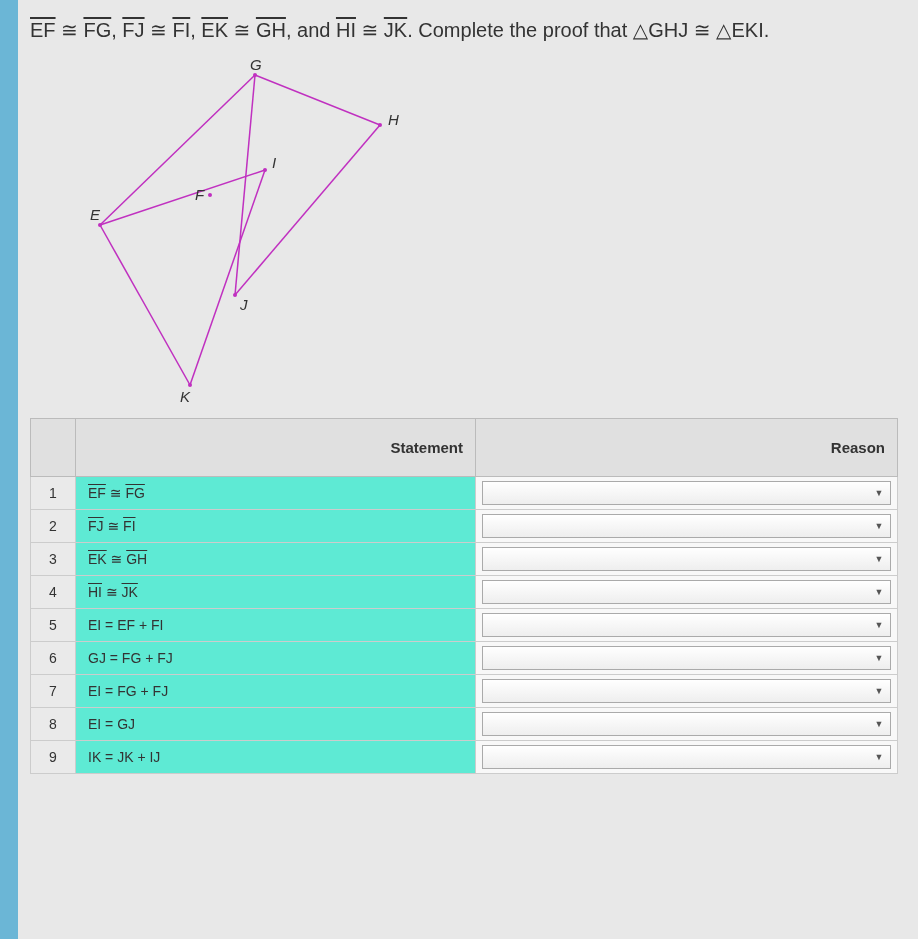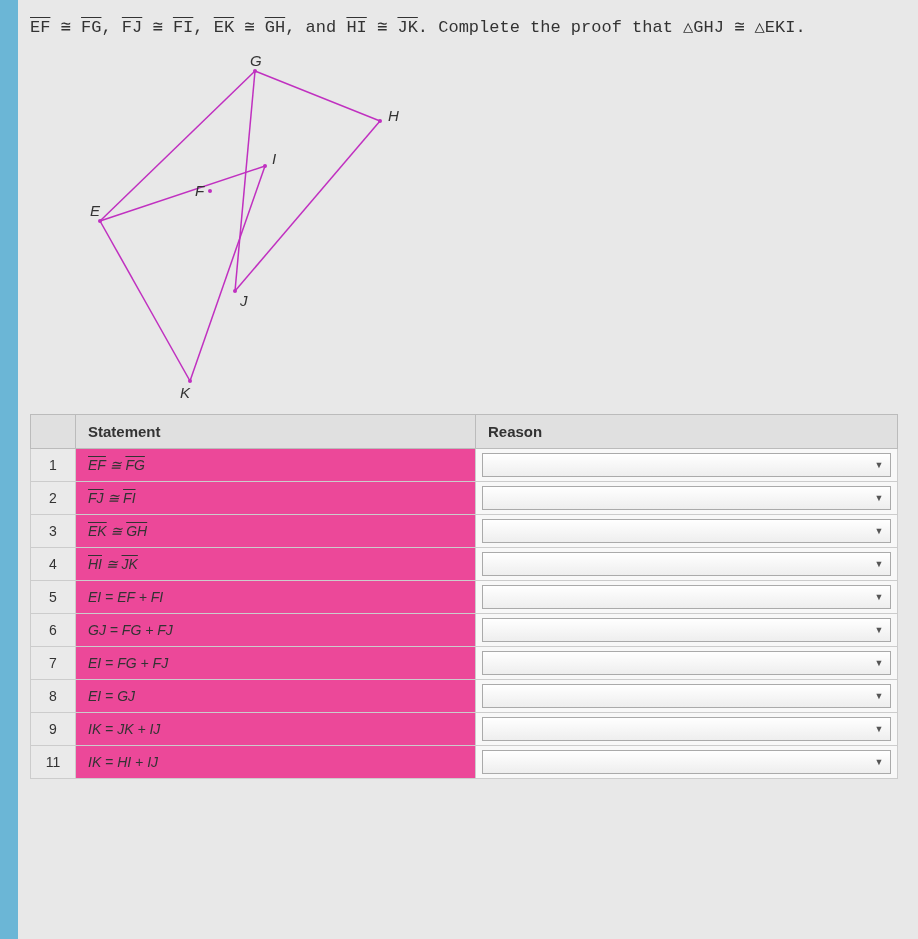--- a/index.html
+++ b/index.html
@@ -5,66 +5,64 @@
 * { box-sizing: border-box; margin: 0; padding: 0; }
 body {
   font-family: Arial, Helvetica, sans-serif;
   background: linear-gradient(to right, #6bb6d6 0%, #6bb6d6 2%, #e8e8e8 2%, #e8e8e8 100%);
   width: 918px;
   height: 939px;
   padding: 15px 20px 0 30px;
   color: #333;
 }
 .problem-statement {
-  font-size: 17px;
+  font-size: 20px;
   line-height: 1.5;
   margin-bottom: 15px;
   color: #333;
-  font-family: Liberation Mono, monospace;
 }
 .overline { text-decoration: overline; display: inline-block; }
 .diagram-container {
   width: 320px;
   height: 350px;
   margin-left: 60px;
   margin-bottom: 8px;
   position: relative;
 }
 .diagram-container svg { width: 100%; height: 100%; }
 .point-label { font-family: Arial; font-size: 15px; fill: #333; font-style: italic; }
 .proof-table {
   width: 100%;
   border-collapse: collapse;
   background: #f5f5f5;
   border: 1px solid #bbb;
 }
 .proof-table th {
-  text-align: left;
-  padding: 8px 12px;
+  text-align: right;
+  padding: 20px 12px;
   background: #e0e0e0;
   border: 1px solid #bbb;
   font-weight: bold;
   font-size: 15px;
 }
 .proof-table td {
   padding: 7px 12px;
   border: 1px solid #ccc;
   background: #f8f8f8;
   font-size: 14px;
   vertical-align: middle;
 }
 .proof-table td.num-col {
   width: 45px;
   text-align: center;
   background: #eaeaea;
 }
 .proof-table td.stmt-col {
   width: 400px;
-  font-style: italic;
-  background: #ec4899;
+  background: #5eead4;
 }
 .proof-table td.reason-col {
   padding: 4px 6px;
   background: #f8f8f8;
 }
 .dropdown {
   display:flex;
   align-items:center;
   justify-content:flex-end;
   width:100%;
@@ -203,23 +201,14 @@
       </tr>
       <tr>
         <td class="num-col">9</td>
         <td class="stmt-col">IK = JK + IJ</td>
         <td class="reason-col">
           <div class="dropdown">
             <span class="dropdown-arrow">▼</span>
           </div>
         </td>
       </tr>
-      <tr>
-        <td class="num-col">11</td>
-        <td class="stmt-col">IK = HI + IJ</td>
-        <td class="reason-col">
-          <div class="dropdown">
-            <span class="dropdown-arrow">▼</span>
-          </div>
-        </td>
-      </tr>
     </tbody>
 </table>
 
 </body></html>

